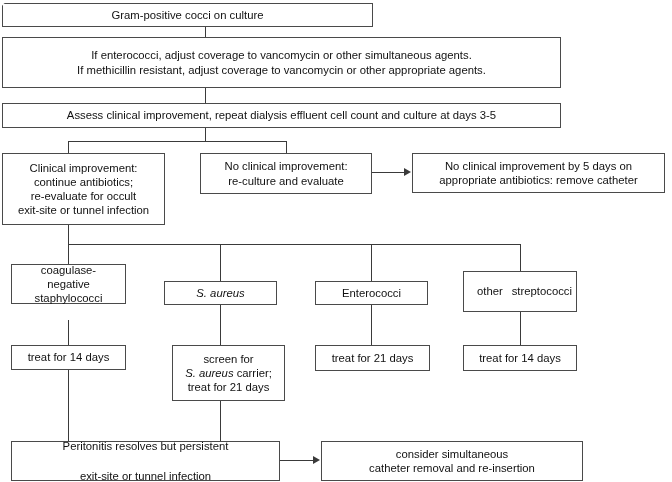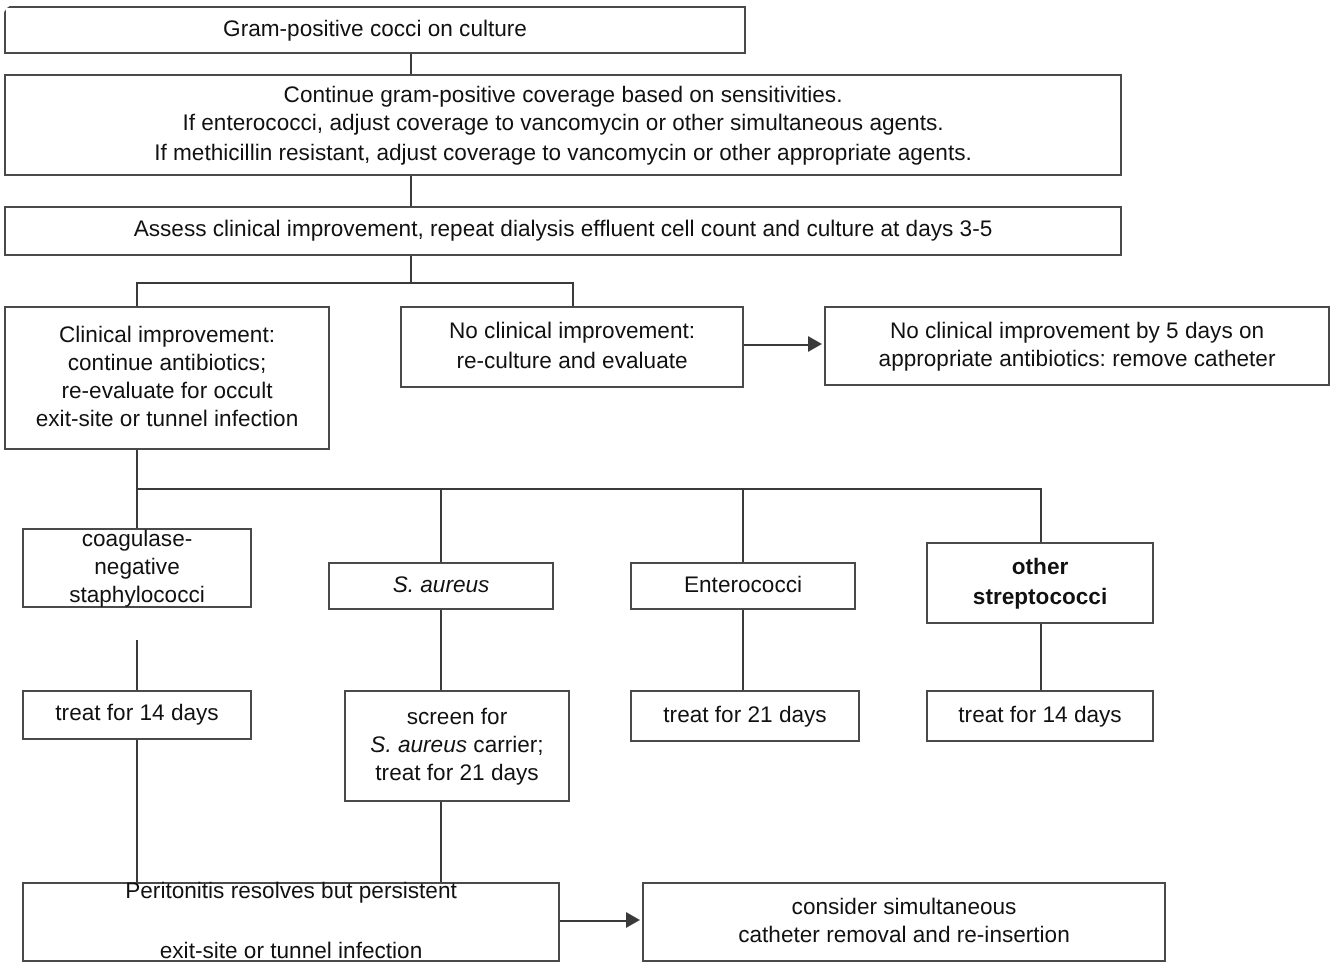--- a/index.html
+++ b/index.html
@@ -82,21 +82,20 @@
   <div class="line v" style="left:220px; top:401px; height:40px;"></div>
 
   <div class="line h" style="left:280px; top:460px; width:34px;"></div>
   <div class="arrowhead" style="left:313px; top:456px;"></div>
 
   <div class="node" style="left:2px; top:3px; width:371px; height:24px;">
     <span class="txt">Gram-positive cocci on culture</span>
   </div>
 
   <div class="node" style="left:2px; top:37px; width:559px; height:51px; flex-direction:column;">
-    <span class="txt">Continue gram-positive coverage based on sensitivities.</span>
     <span class="txt">If enterococci, adjust coverage to vancomycin or other simultaneous agents.</span>
     <span class="txt">If methicillin resistant, adjust coverage to vancomycin or other appropriate agents.</span>
   </div>
 
   <div class="node" style="left:2px; top:103px; width:559px; height:25px;">
     <span class="txt">Assess clinical improvement, repeat dialysis effluent cell count and culture at days 3-5</span>
   </div>
 
   <div class="node" style="left:2px; top:153px; width:163px; height:72px; flex-direction:column;">
     <span class="txt">Clinical improvement:</span>
@@ -122,21 +121,21 @@
   </div>
 
   <div class="node" style="left:164px; top:281px; width:113px; height:24px;">
     <span class="txt ital">S. aureus</span>
   </div>
 
   <div class="node" style="left:315px; top:281px; width:113px; height:24px;justify-content:flex-end;">
     <span class="txt">Enterococci</span>
   </div>
 
-  <div class="node" style="left:463px; top:271px; width:114px; height:41px; flex-direction:column;font-weight:bold;">
+  <div class="node" style="left:463px; top:271px; width:114px; height:41px; ">
     <span class="txt">other</span>
     <span class="txt">streptococci</span>
   </div>
 
   <div class="node" style="left:11px; top:345px; width:115px; height:25px;">
     <span class="txt">treat for 14 days</span>
   </div>
 
   <div class="node" style="left:172px; top:345px; width:113px; height:56px; flex-direction:column;">
     <span class="txt">screen for</span>

